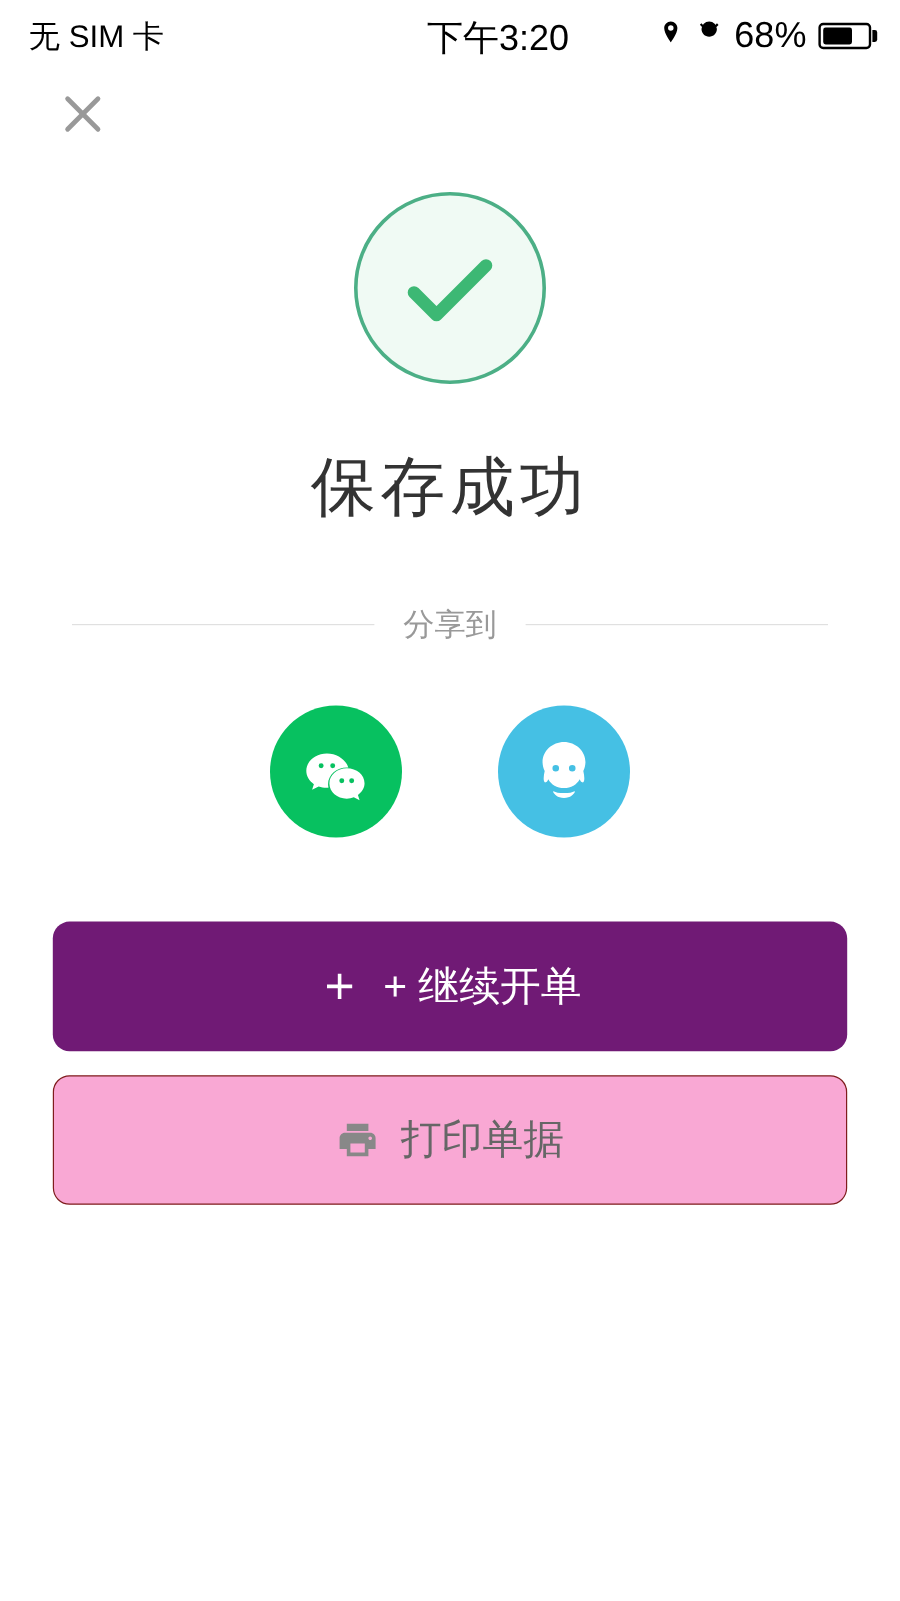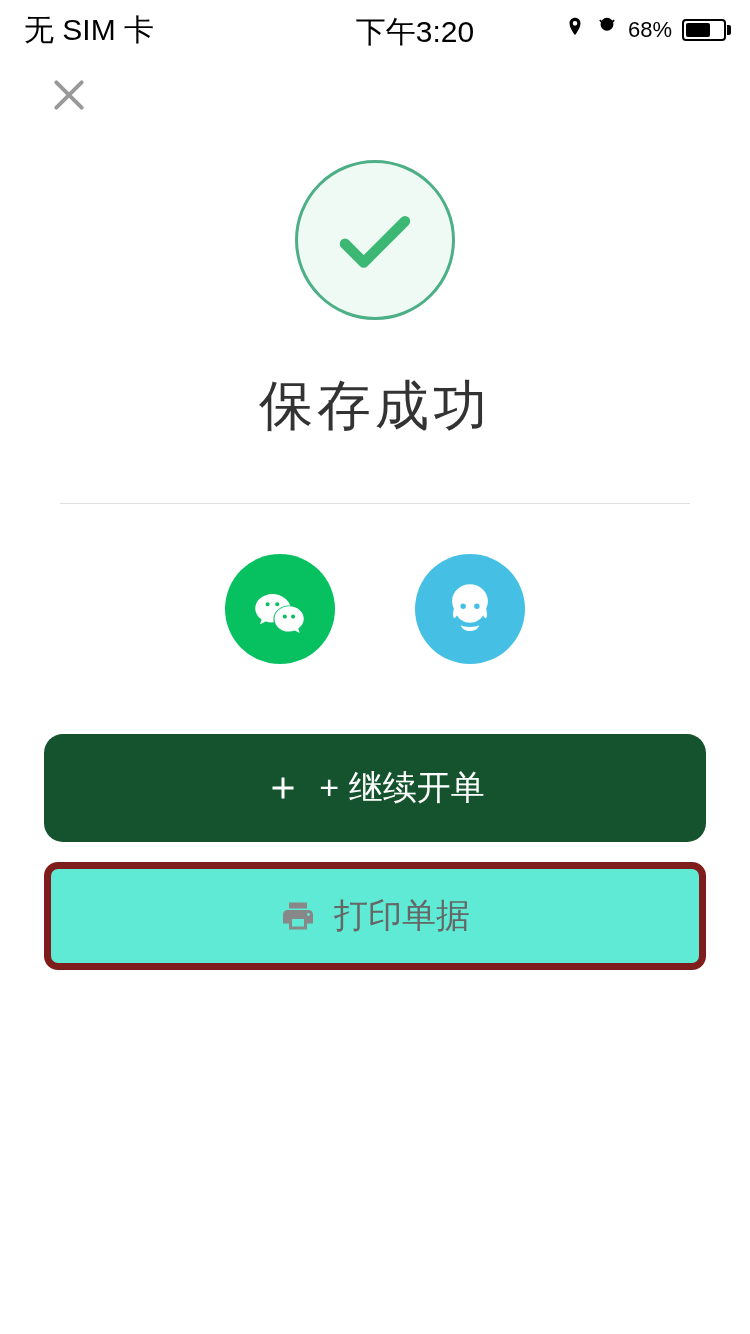--- a/index.html
+++ b/index.html
@@ -20,21 +20,21 @@
       display: flex;
       align-items: center;
       justify-content: space-between;
       padding: 0 24px;
       background: #fff;
     }
     .status-left {
       display: flex;
       align-items: flex-start;
       gap: 10px;
-      font-size: 30px;
+      font-size: 26px;
       color: #000;
     }
     .status-center {
       font-size: 30px;
       font-weight: 500;
       color: #000;
       position: absolute;
       left: 50%;
       transform: translateX(-50%);
       top: 12px;
@@ -159,28 +159,27 @@
       border: none;
       display: flex;
       align-items: center;
       justify-content: center;
       gap: 18px;
       font-size: 34px;
       cursor: pointer;
       font-family: -apple-system, "PingFang SC", sans-serif;
     }
     .action-btn.primary {
-      background: #14532d;
+      background: #701a75;
       color: #fff;
-      border-radius: 19px;
     }
     .action-btn.secondary {
-      background: #5eead4;
+      background: #f9a8d4;
       color: #666;
-      border: 7px solid #7f1d1d;
+      border: 1px solid #7f1d1d;
     }
     .action-btn svg {
       width: 36px;
       height: 36px;
     }
 
     
     .battery {
       display: inline-flex;
       align-items: center;
@@ -231,21 +230,21 @@
     <span>
       <svg width="22" height="22" viewBox="0 0 24 24" fill="#000">
         <path d="M12 2C8.69 2 6 4.69 6 8c0 5.25 6 13 6 13s6-7.75 6-13c0-3.31-2.69-6-6-6zm0 8.5a2.5 2.5 0 1 1 0-5 2.5 2.5 0 0 1 0 5z"></path>
       </svg>
     </span>
     <span>
       <svg width="22" height="22" viewBox="0 0 24 24" fill="#000">
         <path d="M12 2a7 7 0 0 0-7 7c0 3.87 3.13 7 7 7s7-3.13 7-7a7 7 0 0 0-7-7zm.5 7.75V5h-1v5.25l3.15 1.89.53-.87-2.68-1.52zM4.93 3.73L3.51 5.14 6.34 8l1.41-1.41-2.82-2.86zm14.14 0l-2.82 2.85L17.66 8l2.83-2.83-1.42-1.44z"></path>
       </svg>
     </span>
-    <span style="font-size:22px;">68%</span>
+    <span style="font-size:30px;">68%</span>
     <span class="battery">
       <span class="battery-body">
           <span class="battery-fill"></span>
         </span>
     </span>
   </div>
 </div>
 
 <div class="close-btn">
   <svg viewBox="0 0 24 24" fill="none" stroke="#999" stroke-width="2.5" stroke-linecap="round">
@@ -259,20 +258,21 @@
   <div class="success-circle">
     <svg viewBox="0 0 24 24" fill="none" stroke="#3db874" stroke-width="2.8" stroke-linecap="round" stroke-linejoin="round">
       <polyline points="4 13 9 18 20 7"></polyline>
     </svg>
   </div>
 
   <div class="success-title">保存成功</div>
 
   <div class="share-divider">
     <div class="line"></div>
+    <span class="label">分享到</span>
     <div class="line"></div>
   </div>
 
   <div class="share-icons">
     <div class="share-icon-btn wechat">
       <svg viewBox="0 0 48 48" fill="white">
         <path d="M18.5 13C11.6 13 6 17.7 6 23.5c0 3.3 1.8 6.2 4.6 8.1L9.5 35l4-2c1.5.5 3.1.8 4.8.8.4 0 .8 0 1.2-.1-.2-.7-.3-1.4-.3-2.1 0-5.6 5.2-10.1 11.5-10.1.3 0 .5 0 .8.1C30.3 17.2 25 13 18.5 13zm-3.5 6a1.5 1.5 0 1 1 0 3 1.5 1.5 0 0 1 0-3zm7 0a1.5 1.5 0 1 1 0 3 1.5 1.5 0 0 1 0-3z"></path>
         <path d="M30.5 22C24.7 22 20 26.1 20 31.2c0 5.1 4.7 9.2 10.5 9.2 1.5 0 3-.3 4.3-.8l3.5 1.8-1-3.2c2.4-1.7 4-4.3 4-7.1 0-5.1-4.7-9.1-10.8-9.1zm-3 6a1.5 1.5 0 1 1 0 3 1.5 1.5 0 0 1 0-3zm6 0a1.5 1.5 0 1 1 0 3 1.5 1.5 0 0 1 0-3z"></path>
       </svg>
     </div>

